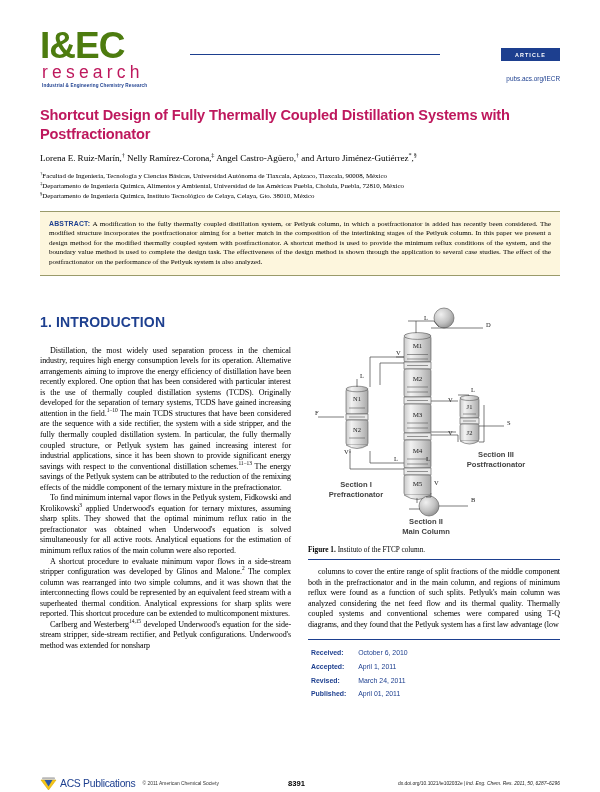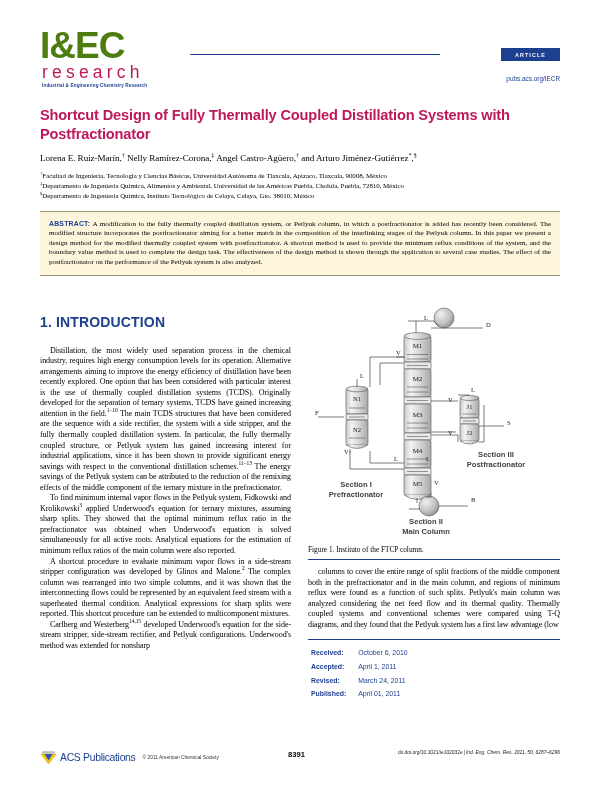--- a/index.html
+++ b/index.html
@@ -164,21 +164,21 @@
     position: relative;
     width: 252px;
     height: 250px;
     margin-top: 5px;
   }
   .fig-caption {
     font-size: 7.3px;
     line-height: 9.5px;
     margin-top: 4px;
   }
-  .fig-caption b { font-weight: normal; }
+  .fig-caption b { font-weight: bold; }
   .fig-rule {
     height: 1.1px;
     background: #1d3f8f;
     margin-top: 5px;
     margin-bottom: 7px;
   }
 
   
   .dates-rule-top {
     height: 0.9px; background: #1d3f8f; margin-top: 9px; margin-bottom: 5px;
@@ -188,23 +188,23 @@
     font-size: 6.9px;
     line-height: 9.6px;
     color: #1d3f8f;
   }
   .dates tr td:first-child { font-weight: bold; padding-right: 9px; }
 
   
   .footer {
     position: absolute;
     left: 40px; right: 40px;
-    top: 750px;
+    top: 776px;
     display: flex;
-    align-items: flex-start;
+    align-items: center;
   }
   .acs-mark {
     display: flex; align-items: center;
   }
   .acs-text {
     font-family: "Liberation Sans", sans-serif;
     font-size: 10.4px;
     color: #1d3f8f;
     letter-spacing: -0.3px;
     margin-left: 3px;

